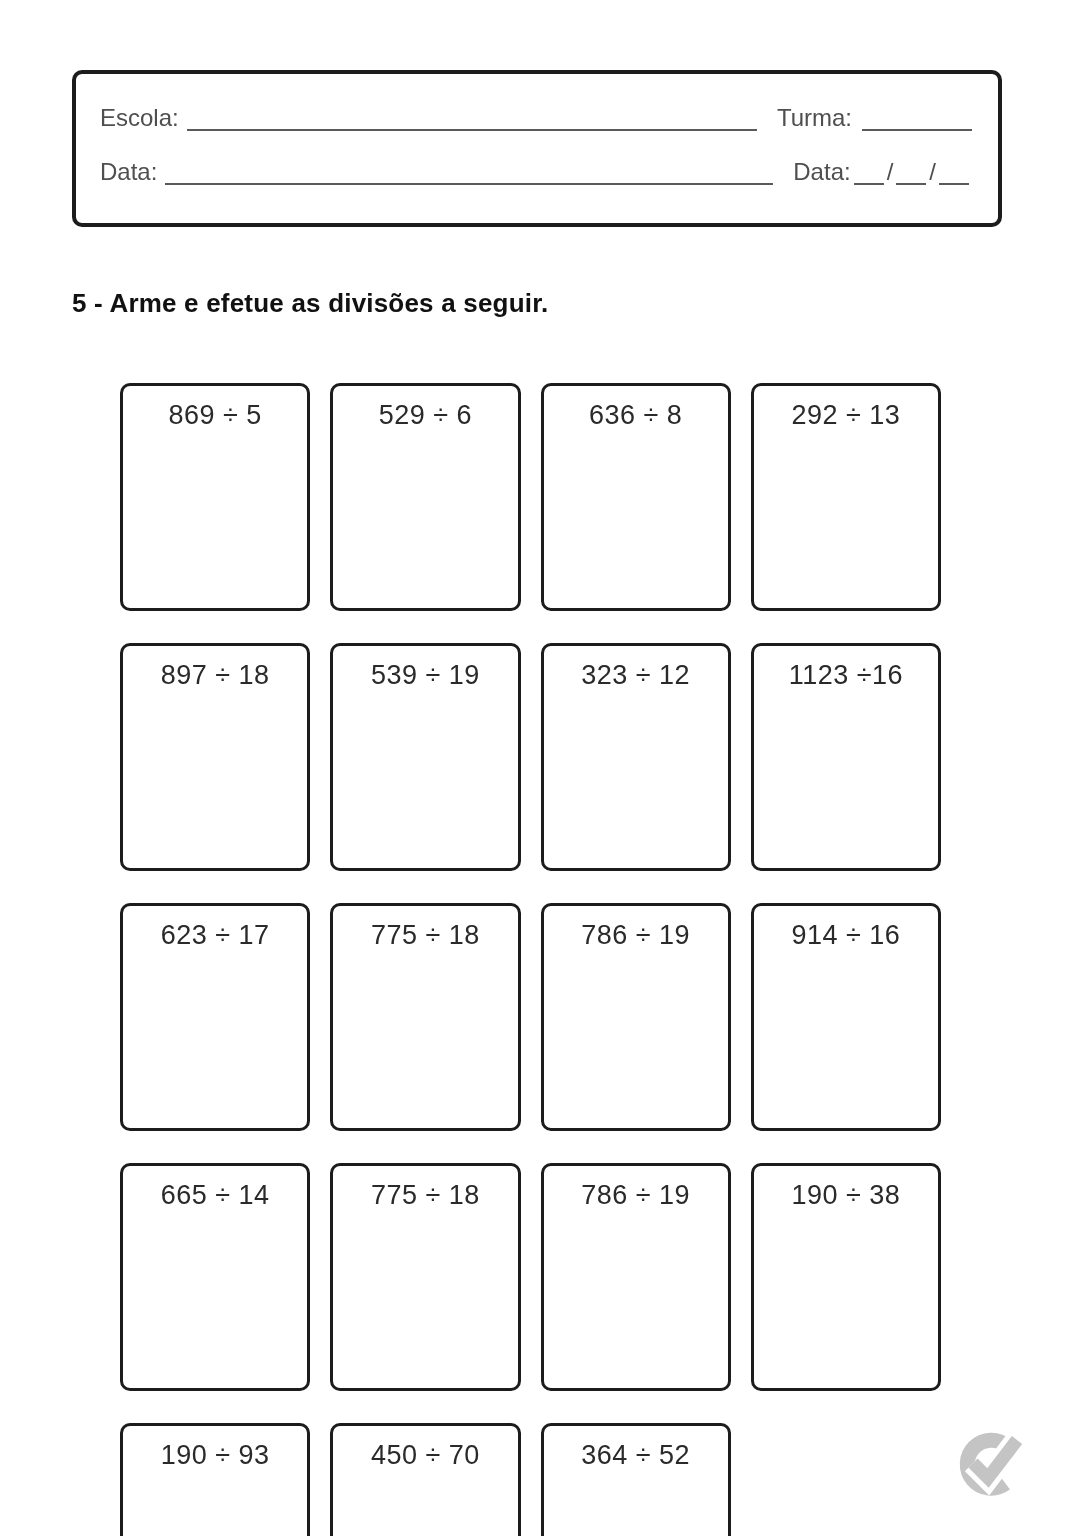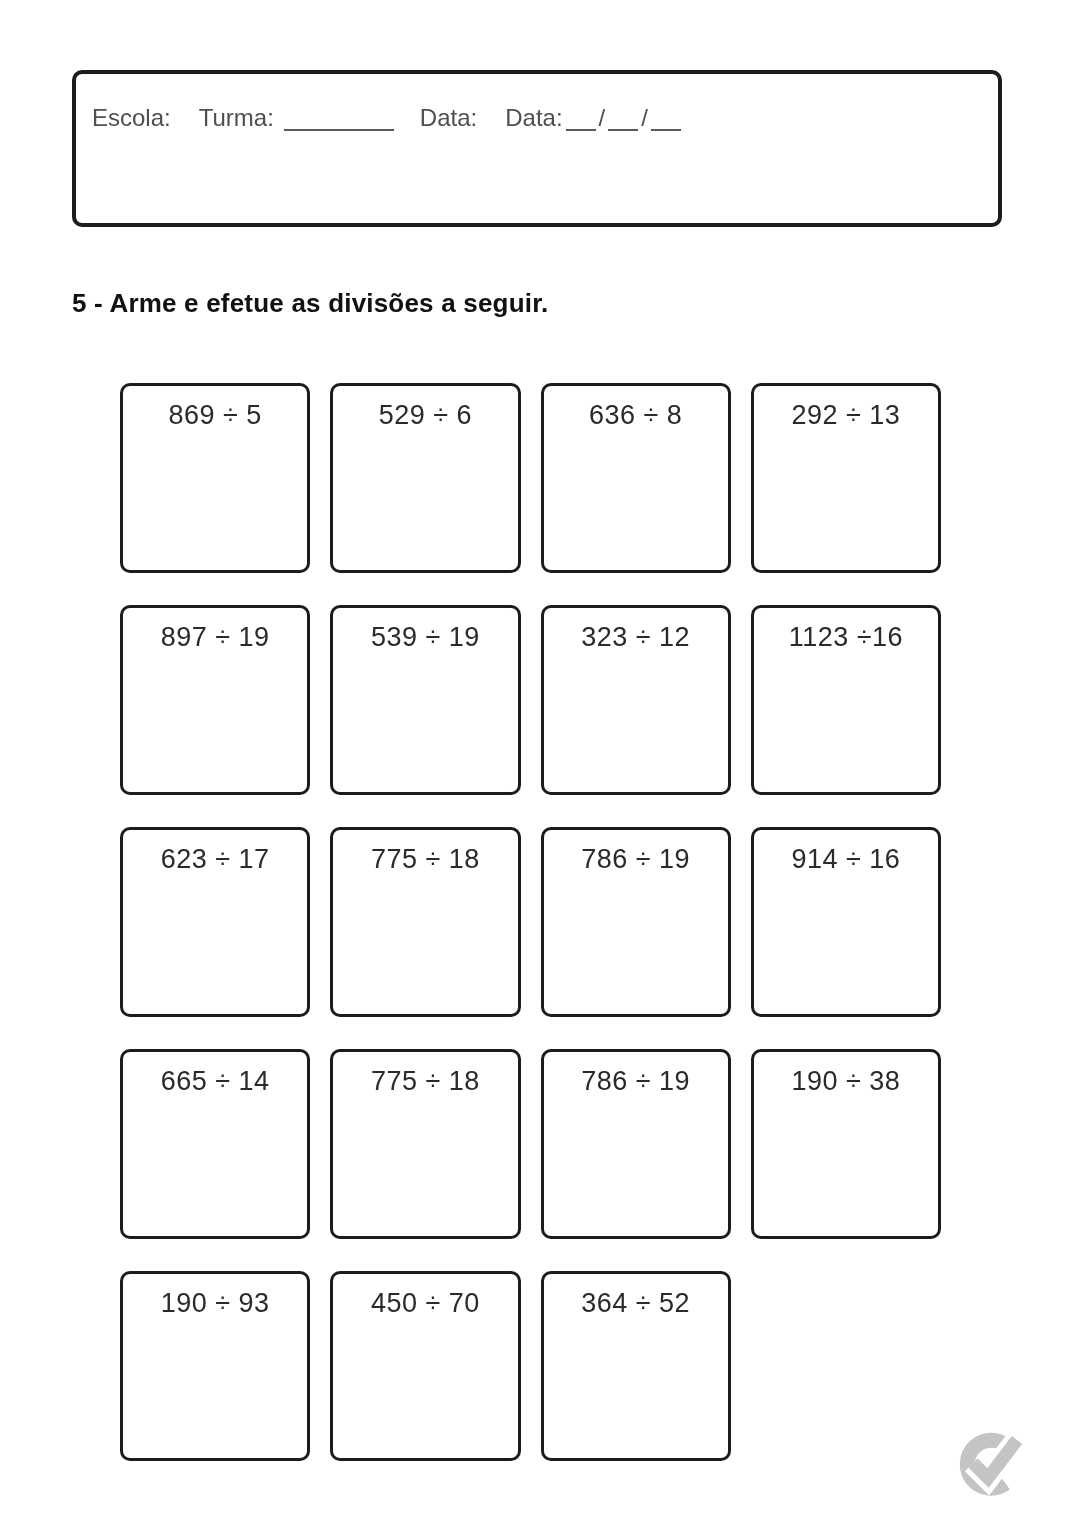--- a/index.html
+++ b/index.html
@@ -19,22 +19,23 @@
     position:relative;
     overflow:hidden;
   }
   
   .info-box{
     position:absolute;
     left:72px; top:70px;
     width:930px; height:157px;
     border:4px solid var(--border);
     border-radius:10px;
-    padding:30px 26px 0 16px;
+    padding:30px 26px 0 24px;
     display:flex;
+    flex-direction:column;
     gap:26px;
   }
   .info-row{
     display:flex;
     align-items:baseline;
     font-size:24px;
     color:var(--header-text);
     white-space:nowrap;
   }
   .write-line{
@@ -59,21 +60,21 @@
   .problems-grid{
     position:absolute;
     left:112px; top:383px;
     width:829px;
     display:grid;
     grid-template-columns:repeat(4,1fr);
     column-gap:12px;
     row-gap:32px;
   }
   .problem-box{
-    height:190px;
+    height:228px;
     border:3.5px solid var(--border);
     border-radius:10px;
     background:var(--bg);
     padding-top:14px;
     text-align:center;
     margin-left:8px;
   }
   .problem-label{
     font-size:27px;
     color:var(--problem-text);
@@ -118,21 +119,21 @@
     <div class="problem-box">
       <div class="problem-label">529 ÷ 6</div>
     </div>
     <div class="problem-box">
       <div class="problem-label">636 ÷ 8</div>
     </div>
     <div class="problem-box">
       <div class="problem-label">292 ÷ 13</div>
     </div>
     <div class="problem-box">
-      <div class="problem-label">897 ÷ 19</div>
+      <div class="problem-label">897 ÷ 18</div>
     </div>
     <div class="problem-box">
       <div class="problem-label">539 ÷ 19</div>
     </div>
     <div class="problem-box">
       <div class="problem-label">323 ÷ 12</div>
     </div>
     <div class="problem-box">
       <div class="problem-label">1123 ÷16</div>
     </div>

